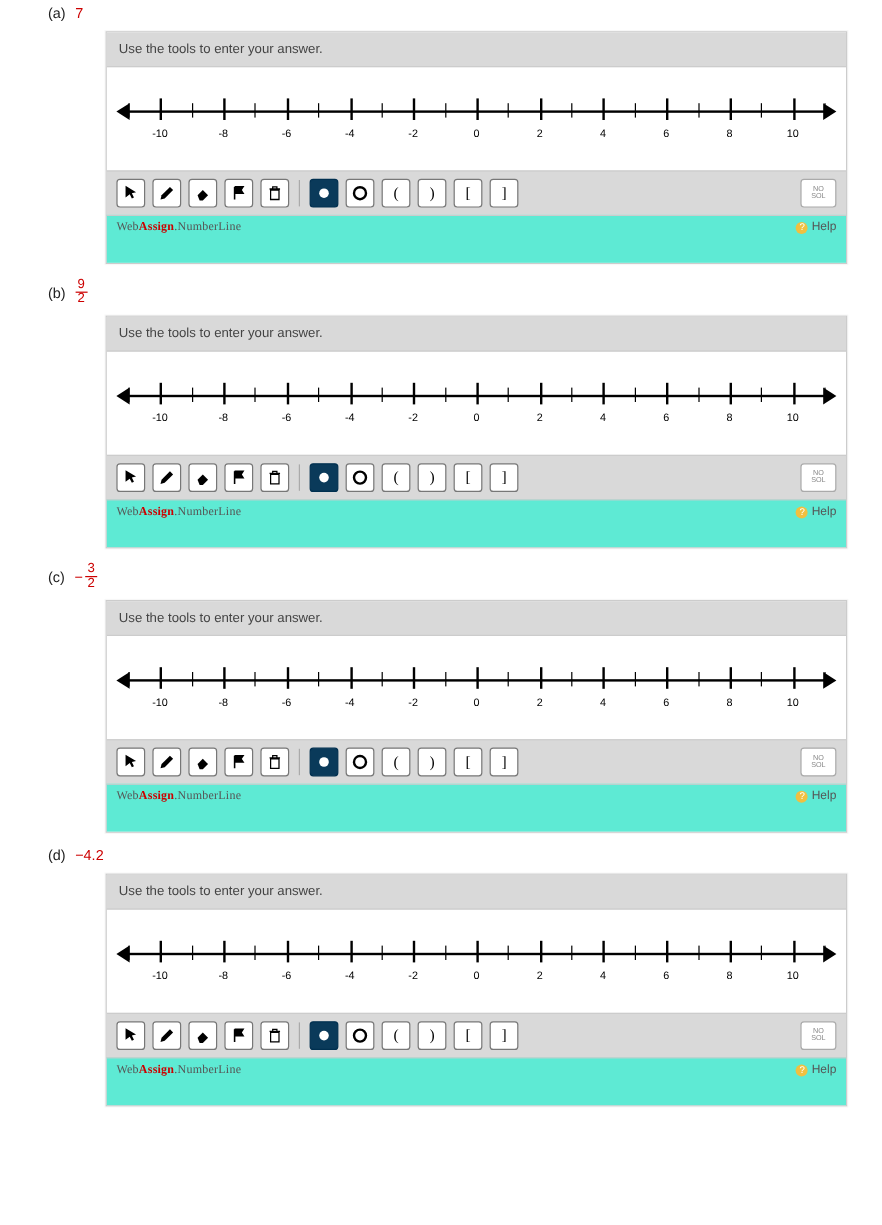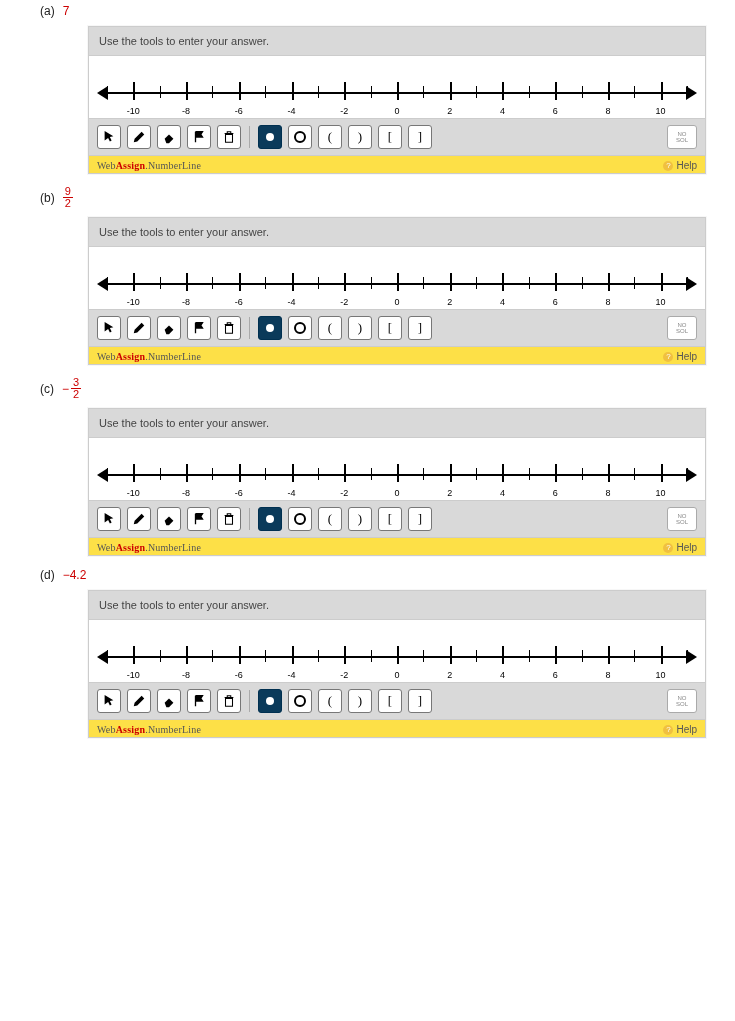--- a/index.html
+++ b/index.html
@@ -9,42 +9,42 @@
   .part-label .letter{font-size:12px;}
   .part-label .val   {font-size:12px;color:#c00;font-weight:normal;}
   .frac{display:inline-flex;flex-direction:column;align-items:center;font-size:11px;line-height:1;color:#c00;}
   .frac .num{padding:0 2px;}
   .frac .bar{width:100%;border-top:1px solid #c00;}
   .frac .den{padding:0 2px;}
   .frac-wrap{display:inline-flex;align-items:center;gap:2px;color:#c00;}
   .frac-wrap .sign{font-size:12px;}
   .widget{margin-left:88px;width:616px;border:1px solid #ccc;background:#fff;box-shadow:0 0 0 1px rgba(0,0,0,.03);position:relative;}
   .widget .hdr{background:#d9d9d9;border-bottom:1px solid #ccc;padding:8px 10px;font-size:11px;color:#444;}
-  .widget .canvas{height:62px;position:relative;}
+  .widget .canvas{height:86px;position:relative;}
   .nl{position:absolute;left:18px;right:18px;top:36px;}
   .nl .axis{height:2px;background:#000;position:relative;}
   .nl .arrow{position:absolute;top:-6px;width:0;height:0;border-top:7px solid transparent;border-bottom:7px solid transparent;}
   .nl .arrow.l{left:-10px;border-right:11px solid #000;}
   .nl .arrow.r{right:-10px;border-left:11px solid #000;}
   .ticks{position:absolute;left:0;right:0;top:-9px;height:18px;}
   .tick{position:absolute;top:0;width:1px;background:#000;}
   .tick.major{height:18px;width:2px;top:-1px;}
   .tick.minor{height:12px;top:3px;}
   .ticklabels{position:absolute;left:0;right:0;top:14px;}
   .tlabel{position:absolute;transform:translateX(-50%);font-size:9px;color:#000;}
   .toolbar{background:#d9d9d9;border-top:1px solid #ccc;padding:6px 8px;display:flex;align-items:center;gap:6px;}
   .tbtn{width:22px;height:22px;border:1px solid #777;border-radius:3px;background:#fff;display:flex;align-items:center;justify-content:center;font-size:12px;cursor:pointer;color:#000;}
   .tbtn svg{width:14px;height:14px;}
   .tsep{width:1px;height:22px;background:#aaa;margin:0 2px;}
   .tbtn.dark{background:#0a3a5a;border-color:#003050;}
   .tbtn.dark .dot{width:8px;height:8px;border-radius:50%;background:#fff;}
   .tbtn .dotO{width:8px;height:8px;border-radius:50%;border:2px solid #000;background:#fff;}
   .tbtn.nosol{width:28px;font-size:6px;line-height:1;flex-direction:column;color:#888;border-color:#aaa;}
   .toolbar .spacer{flex:1;}
-  .footer{background:#fde047;border-top:1px solid #ccc;padding:4px 8px 2px 8px;display:flex;align-items:center;justify-content:space-between;font-size:10px;}
+  .footer{background:#5eead4;border-top:1px solid #ccc;padding:4px 8px 24px 8px;display:flex;align-items:center;justify-content:space-between;font-size:10px;}
   .brand{font-family:Verdana;letter-spacing:.2px;}
   .brand .w{color:#555;}
   .brand .a{color:#c00;font-weight:bold;}
   .brand .nl2{color:#555;}
   .help{color:#555;display:flex;align-items:center;gap:3px;cursor:pointer;}
   .help .qi{width:10px;height:10px;border-radius:50%;background:#f0c040;color:#fff;font-size:8px;display:flex;align-items:center;justify-content:center;}
   .ibr{font-family:Georgia,serif;font-size:13px;}
 </style>
 </head>
 <body>

